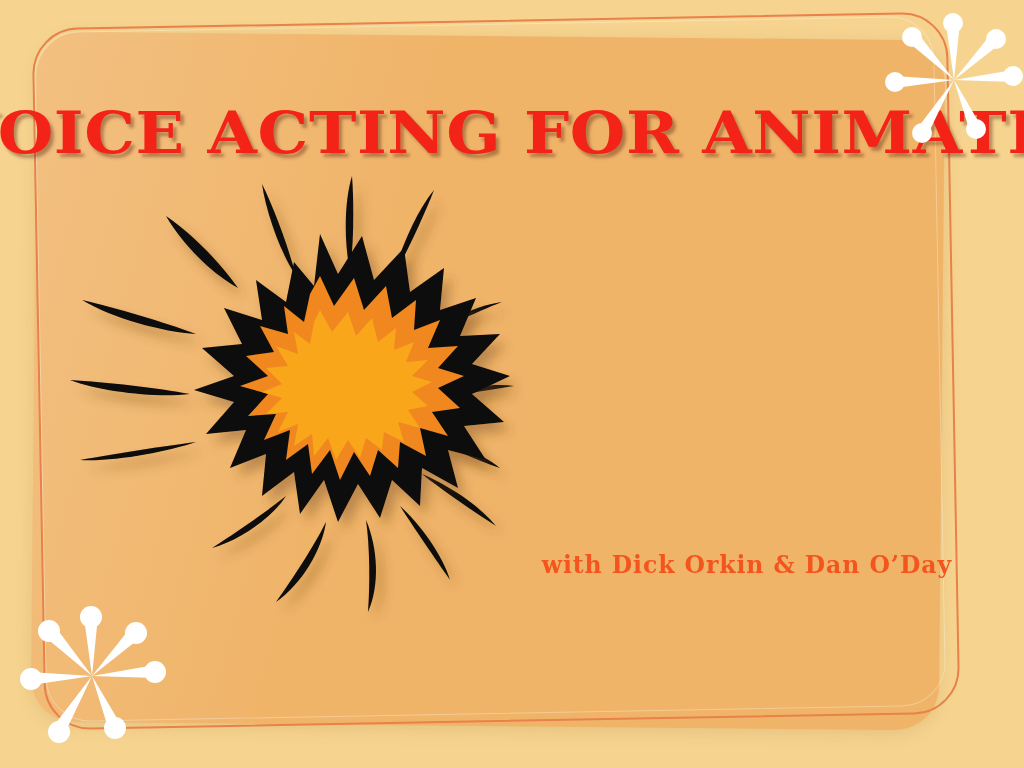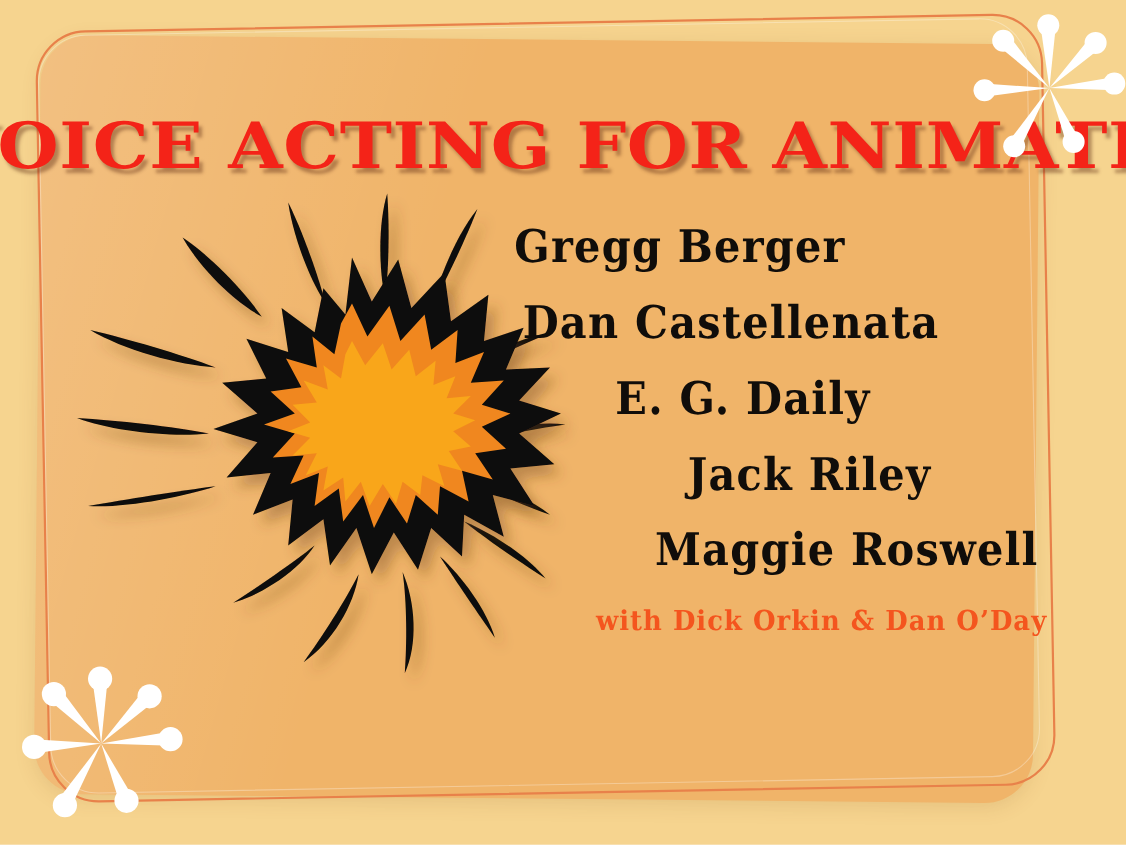--- a/index.html
+++ b/index.html
@@ -189,27 +189,20 @@
         L252 306 L250 284 L232 296 L236 274
         L216 282 L226 262 L204 264 L220 248
         L200 242 L220 234 L204 218 L226 216
         L214 196 L236 204 L232 182 L248 194
         L252 172 Z"></path>
     </svg>
   </div>
 
   <div id="title">VOICE ACTING FOR ANIMATION</div>
 
-  <div id="cast">
-    <div class="cast-line" style="padding-right:196px;">Gregg Berger</div>
-    <div class="cast-line" style="padding-right:100px;">Dan Castellenata</div>
-    <div class="cast-line" style="padding-right:168px;">E. G. Daily</div>
-    <div class="cast-line" style="padding-right:108px;">Jack Riley</div>
-    <div class="cast-line" style="padding-right:2px;">Maggie Roswell</div>
-  </div>
 
   <div id="with-line">with Dick Orkin &amp; Dan O’Day</div>
 
   <div class="atom" id="atom-top-right">
     <svg viewBox="0 0 148 148" xmlns="http://www.w3.org/2000/svg">
       <g fill="#ffffff">
         <path d="M74 74 L66 18 L80 16 Z"></path>
           <circle cx="73" cy="17" r="10"></circle>
         <path d="M74 74 L28 36 L37 26 Z"></path>
           <circle cx="32" cy="31" r="10"></circle>

